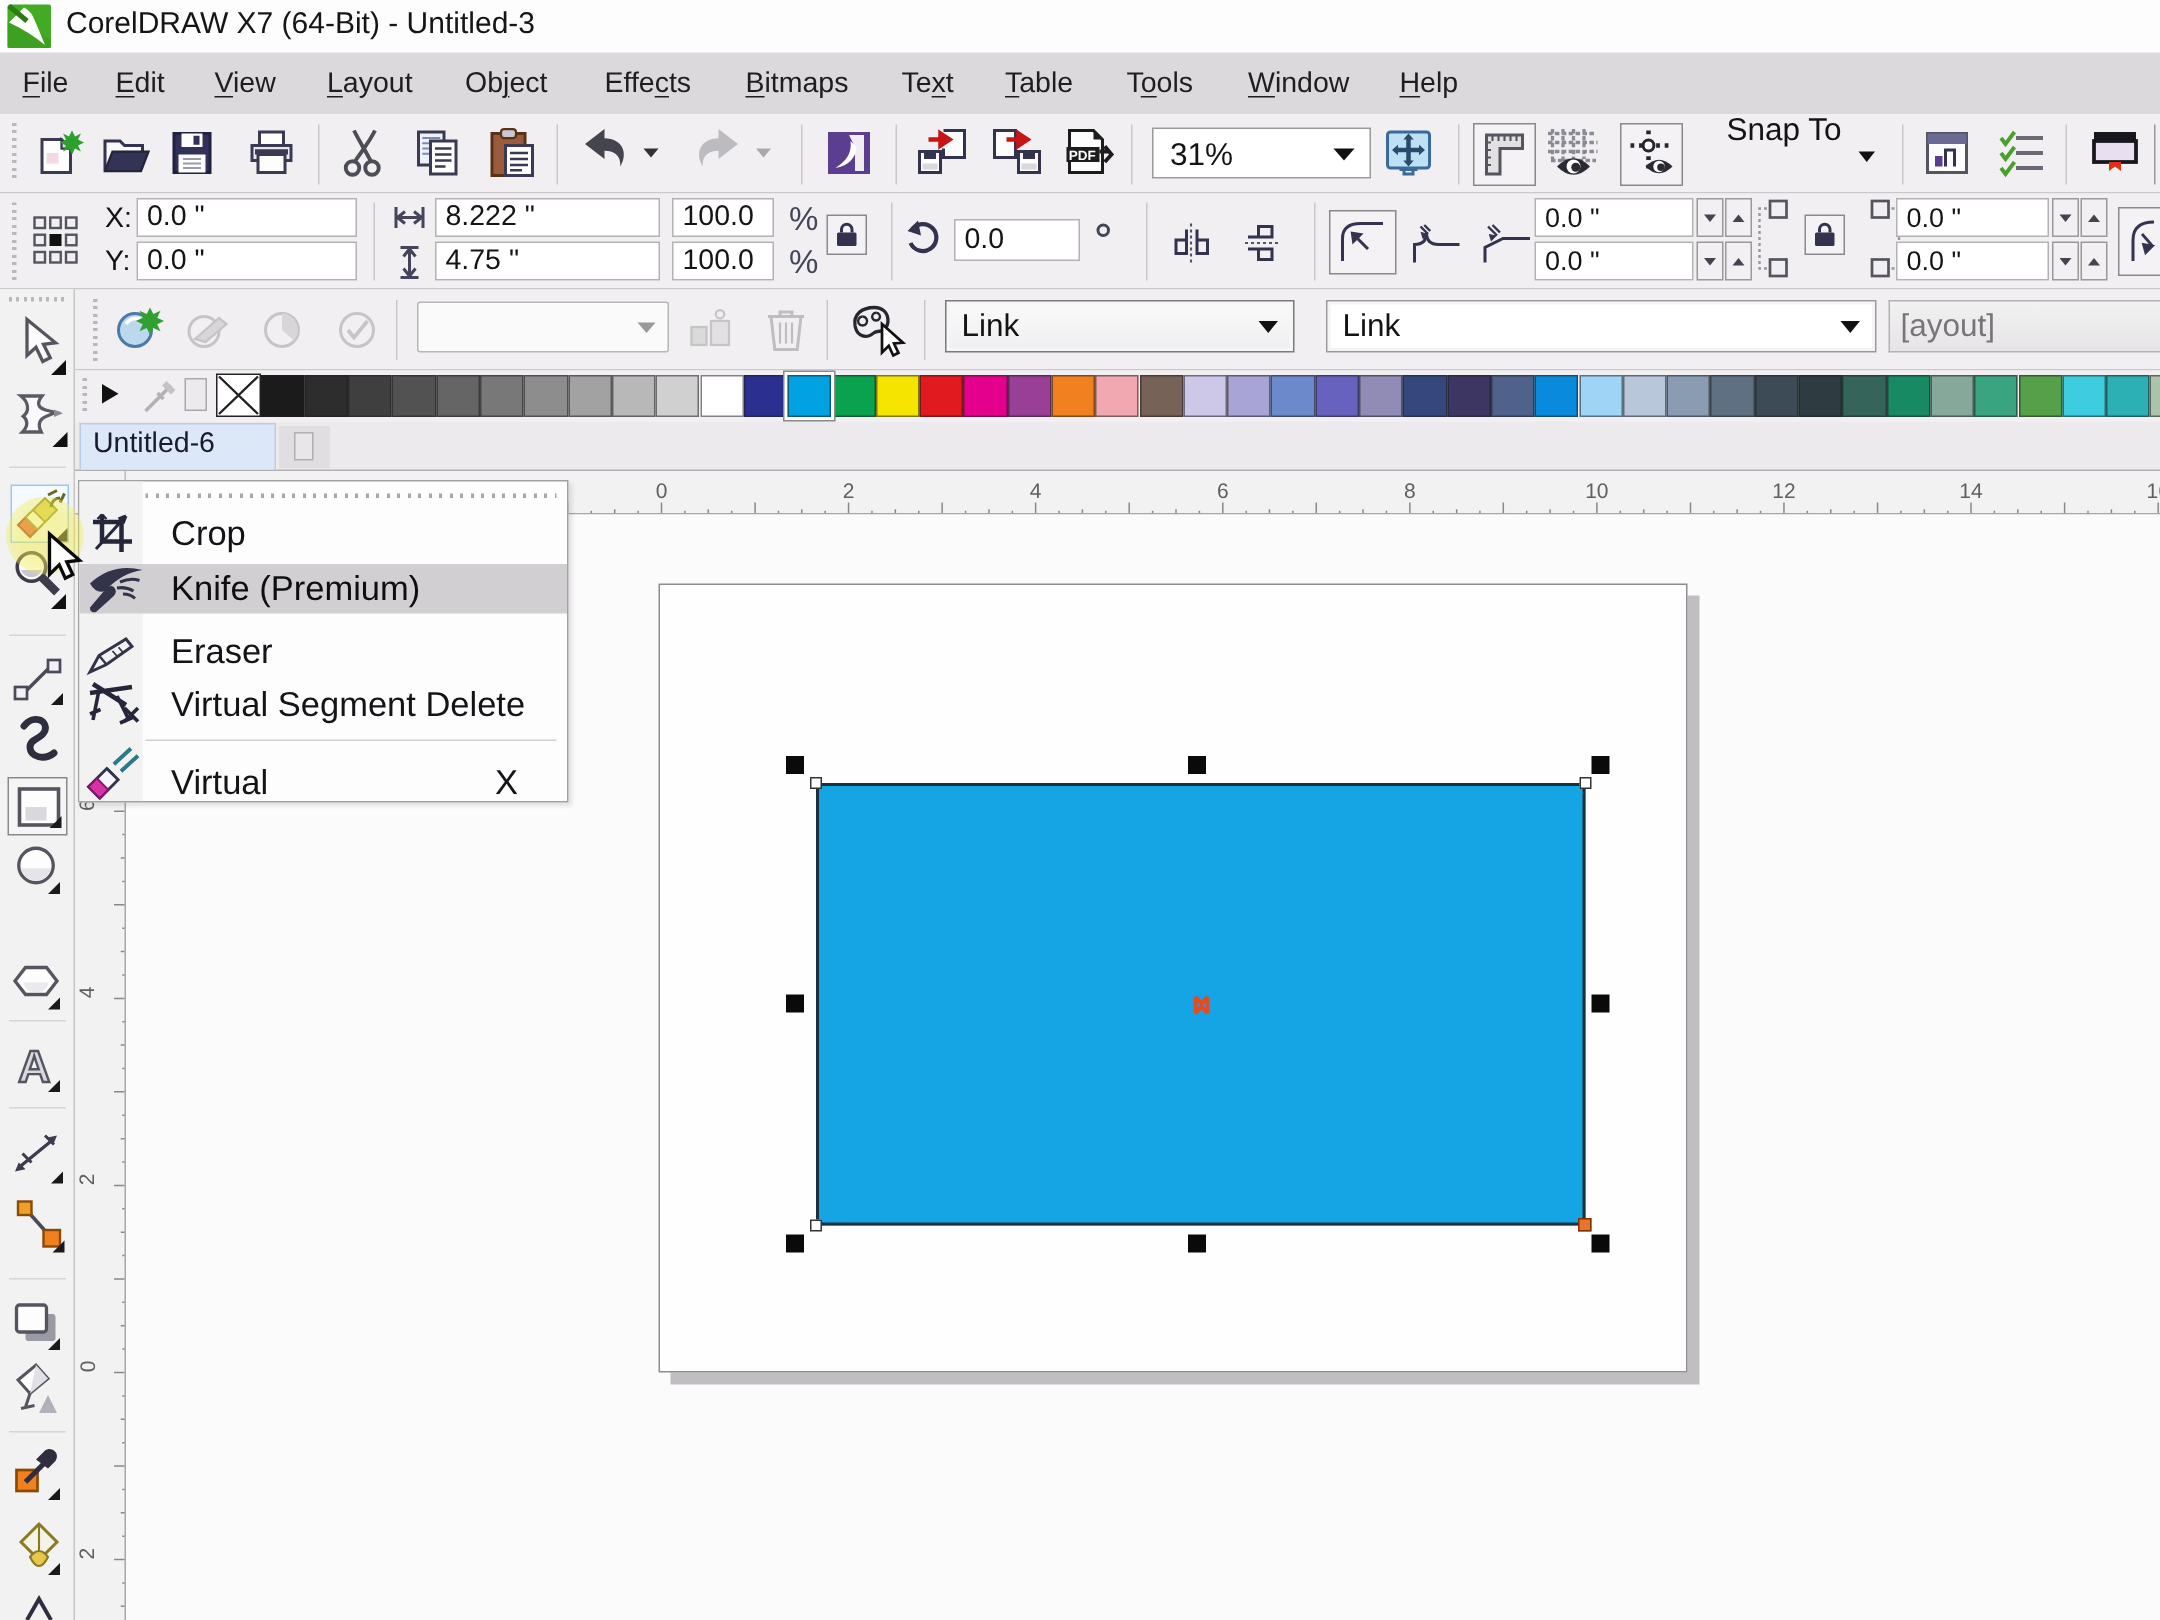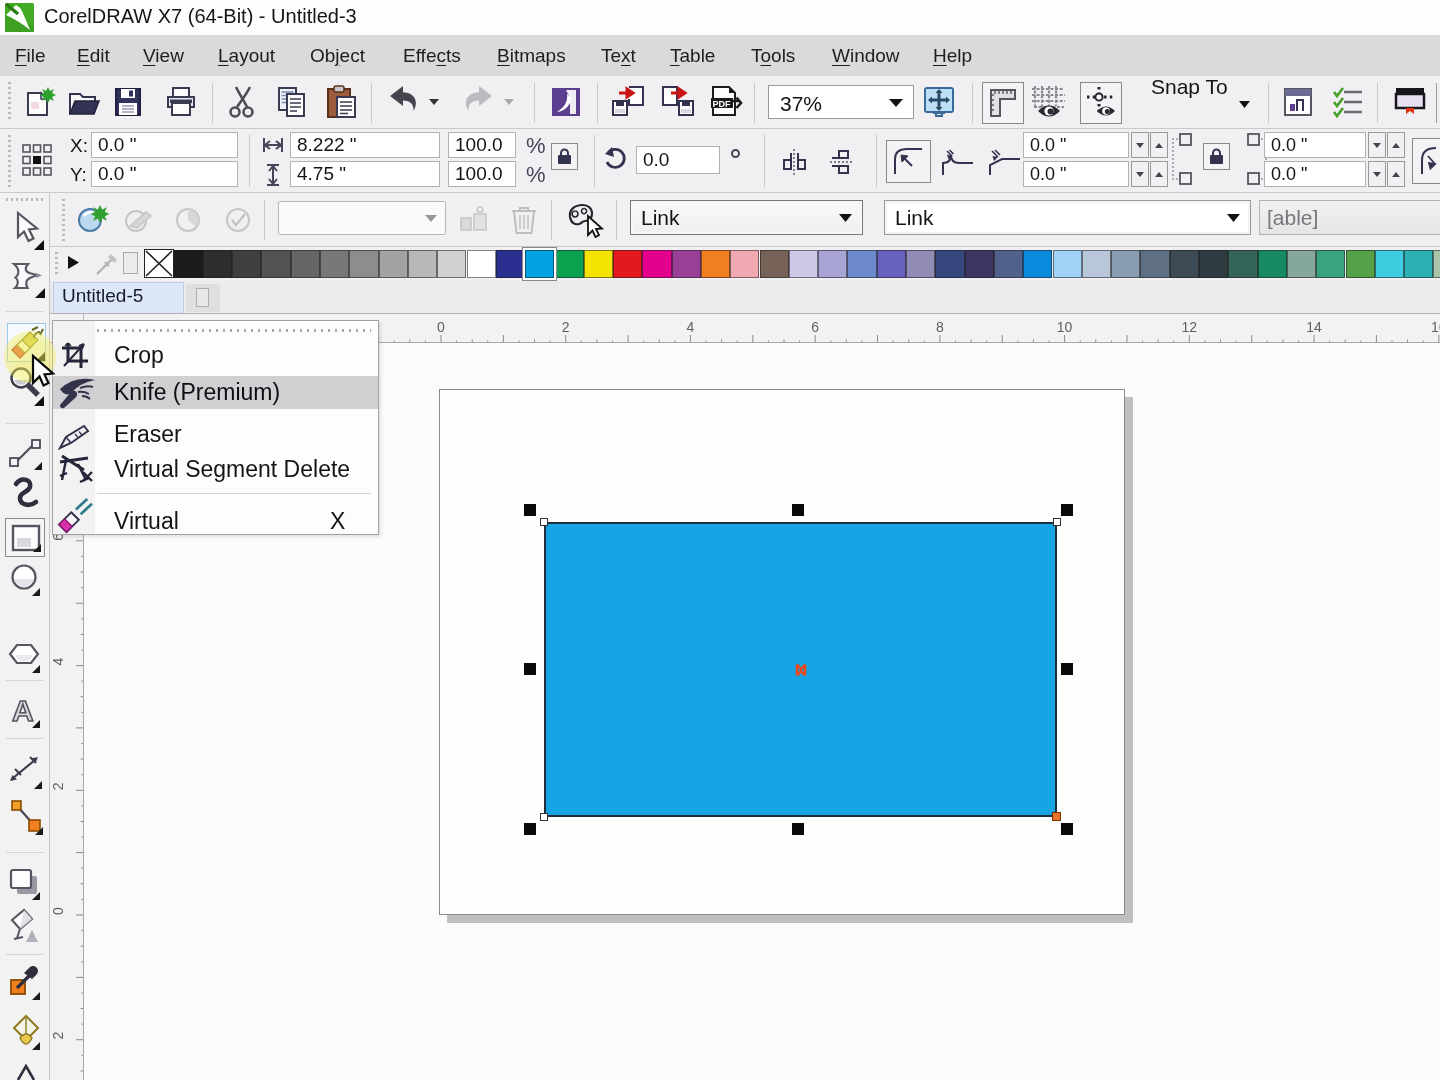--- a/index.html
+++ b/index.html
@@ -137,21 +137,21 @@
 <svg style="left:709px;top:85px" width="34" height="34" viewBox="0 0 34 34">
   <path d="M4 2 L20 2 L26 8 L26 30 L4 30 Z" fill="#fdfdfd" stroke="#1c1c1c" stroke-width="2"></path>
   <path d="M20 2 L20 8 L26 8 Z" fill="#1c1c1c"></path>
   <rect x="2" y="13" width="22" height="10" fill="#1c1c1c"></rect>
   <text x="3.5" y="21.5" font-family="Liberation Sans" font-size="9" font-weight="bold" fill="#fff">PDF</text>
   <path d="M24 16 L30 16 M27.5 12.5 L32 18 L27.5 23" stroke="#1c1c1c" stroke-width="2.6" fill="none"></path>
 </svg>
 <div class="vsep" style="left:754px;top:83px;height:40px;"></div>
 
 <div class="abs" style="left:768px;top:85px;width:146px;height:34px;background:#fff;border:1px solid #9a989a;"></div>
-<div class="abs" style="left:780px;top:92px;font-size:21px;color:#141414;">37%</div>
+<div class="abs" style="left:780px;top:92px;font-size:21px;color:#141414;">31%</div>
 <svg style="left:888px;top:98px" width="16" height="10" viewBox="0 0 16 10">
       <path d="M1 1 L15 1 L8 9 Z" fill="#111"></path>
     </svg>
 
 <svg style="left:923px;top:86px" width="32" height="32" viewBox="0 0 32 32">
   <rect x="2" y="2" width="28" height="24" rx="2" fill="#bde0f5" stroke="#3a6a9a" stroke-width="2"></rect>
   <path d="M16 5 L16 23 M7 14 L25 14" stroke="#2a4a6a" stroke-width="3"></path>
   <path d="M16 3 l3.5 4 h-7 Z M16 25 l3.5 -4 h-7 Z M5 14 l4 -3.5 v7 Z M27 14 l-4 -3.5 v7 Z" fill="#2a4a6a"></path>
   <path d="M10 27 h12 M13 27 v3 h6 v-3" stroke="#3a6a9a" stroke-width="2" fill="none"></path>
 </svg>
@@ -400,21 +400,21 @@
       <path d="M1 1 L14 1 L7.5 9 Z" fill="#111"></path>
     </svg>
 
 <div class="abs" style="left:884px;top:200px;width:367px;height:35px;background:#fff;border:1px solid #9a989a;box-shadow:inset 0 0 0 2px #f4f4f4;"></div>
 <div class="abs" style="left:895px;top:206px;font-size:21px;color:#141414;">Link</div>
 <svg style="left:1226px;top:213px" width="15" height="10" viewBox="0 0 15 10">
       <path d="M1 1 L14 1 L7.5 9 Z" fill="#111"></path>
     </svg>
 
 <div class="abs" style="left:1259px;top:200px;width:181px;height:35px;background:linear-gradient(180deg,#f2f1f2,#e6e4e6);border:1px solid #b4b2b4;border-right:none;"></div>
-<div class="abs" style="left:1267px;top:206px;font-size:21px;color:#77757a;">[able]</div>
+<div class="abs" style="left:1267px;top:206px;font-size:21px;color:#77757a;">[ayout]</div>
 </div>
 
 <div class="bar" style="top:247px;height:34px;"></div>
 <div id="palette">
 <div class="grip" style="left:55px;top:252px;height:24px;"></div>
 <svg style="left:67px;top:255px" width="13" height="15" viewBox="0 0 13 15">
       <path d="M1 1 L12 7.5 L1 14 Z" fill="#111"></path>
     </svg>
 <svg style="left:94px;top:251px" width="26" height="26" viewBox="0 0 26 26" opacity="0.5">
   <path d="M3 23 L13 13 M11 11 L15 15 M13 13 L20 6" stroke="#777" stroke-width="2.4" fill="none"></path>
@@ -466,21 +466,21 @@
 <div class="sw" style="left:1286.9px;background:#86a89a;"></div>
 <div class="sw" style="left:1316.2px;background:#3aa480;"></div>
 <div class="sw" style="left:1345.5px;background:#55a048;"></div>
 <div class="sw" style="left:1374.8px;background:#3ecce0;"></div>
 <div class="sw" style="left:1404.1px;background:#2cb0b4;"></div>
 <div class="sw" style="left:1433.4px;background:#aac4aa;"></div>
 </div>
 
 <div class="bar" style="top:281px;height:33px;background:#eceaec;border-bottom:1px solid #b2b0b2;"></div>
 <div class="abs" style="left:53px;top:282px;width:131px;height:31px;background:#dce8f8;border:1px solid #b9cce4;border-bottom:none;"></div>
-<div class="abs" style="left:62px;top:285px;font-size:19px;color:#1a1a2e;">Untitled-5</div>
+<div class="abs" style="left:62px;top:285px;font-size:19px;color:#1a1a2e;">Untitled-6</div>
 <div class="abs" style="left:186px;top:284px;width:34px;height:28px;background:#e0dee0;"></div>
 <div class="abs" style="left:196px;top:288px;width:13px;height:19px;border:1px solid #b0aeb0;background:#e8e6e8;"></div>
 
 <div class="abs" style="left:50px;top:314px;width:1390px;height:29px;background:#f3f2f3;border-bottom:1px solid #a8a6a8;"></div>
 <div id="hruler">
     <svg style="left:84px;top:314px" width="1356" height="29" viewBox="0 0 1356 29">
 <path d="M263.5 25.5 V28 M279.1 26.5 V28 M294.6 21 V28 M310.2 26.5 V28 M325.8 25.5 V28 M341.4 26.5 V28 M357.0 21 V28 M372.6 26.5 V28 M388.2 25.5 V28 M403.8 26.5 V28 M419.4 21 V28 M435.0 26.5 V28 M450.5 25.5 V28 M466.1 26.5 V28 M481.7 21 V28 M497.3 26.5 V28 M512.9 25.5 V28 M528.5 26.5 V28 M544.1 21 V28 M559.7 26.5 V28 M575.3 25.5 V28 M590.9 26.5 V28 M606.4 21 V28 M622.0 26.5 V28 M637.6 25.5 V28 M653.2 26.5 V28 M668.8 21 V28 M684.4 26.5 V28 M700.0 25.5 V28 M715.6 26.5 V28 M731.2 21 V28 M746.8 26.5 V28 M762.3 25.5 V28 M777.9 26.5 V28 M793.5 21 V28 M809.1 26.5 V28 M824.7 25.5 V28 M840.3 26.5 V28 M855.9 21 V28 M871.5 26.5 V28 M887.1 25.5 V28 M902.6 26.5 V28 M918.2 21 V28 M933.8 26.5 V28 M949.4 25.5 V28 M965.0 26.5 V28 M980.6 21 V28 M996.2 26.5 V28 M1011.8 25.5 V28 M1027.4 26.5 V28 M1043.0 21 V28 M1058.5 26.5 V28 M1074.1 25.5 V28 M1089.7 26.5 V28 M1105.3 21 V28 M1120.9 26.5 V28 M1136.5 25.5 V28 M1152.1 26.5 V28 M1167.7 21 V28 M1183.3 26.5 V28 M1198.9 25.5 V28 M1214.5 26.5 V28 M1230.0 21 V28 M1245.6 26.5 V28 M1261.2 25.5 V28 M1276.8 26.5 V28 M1292.4 21 V28 M1308.0 26.5 V28 M1323.6 25.5 V28 M1339.2 26.5 V28 M1354.8 21 V28" stroke="#8a888a" stroke-width="1"></path>
 <text x="357.0" y="18" font-size="14" fill="#605e60" text-anchor="middle" font-family="Liberation Sans">0</text>
 <text x="481.7" y="18" font-size="14" fill="#605e60" text-anchor="middle" font-family="Liberation Sans">2</text>
 <text x="606.4" y="18" font-size="14" fill="#605e60" text-anchor="middle" font-family="Liberation Sans">4</text>

